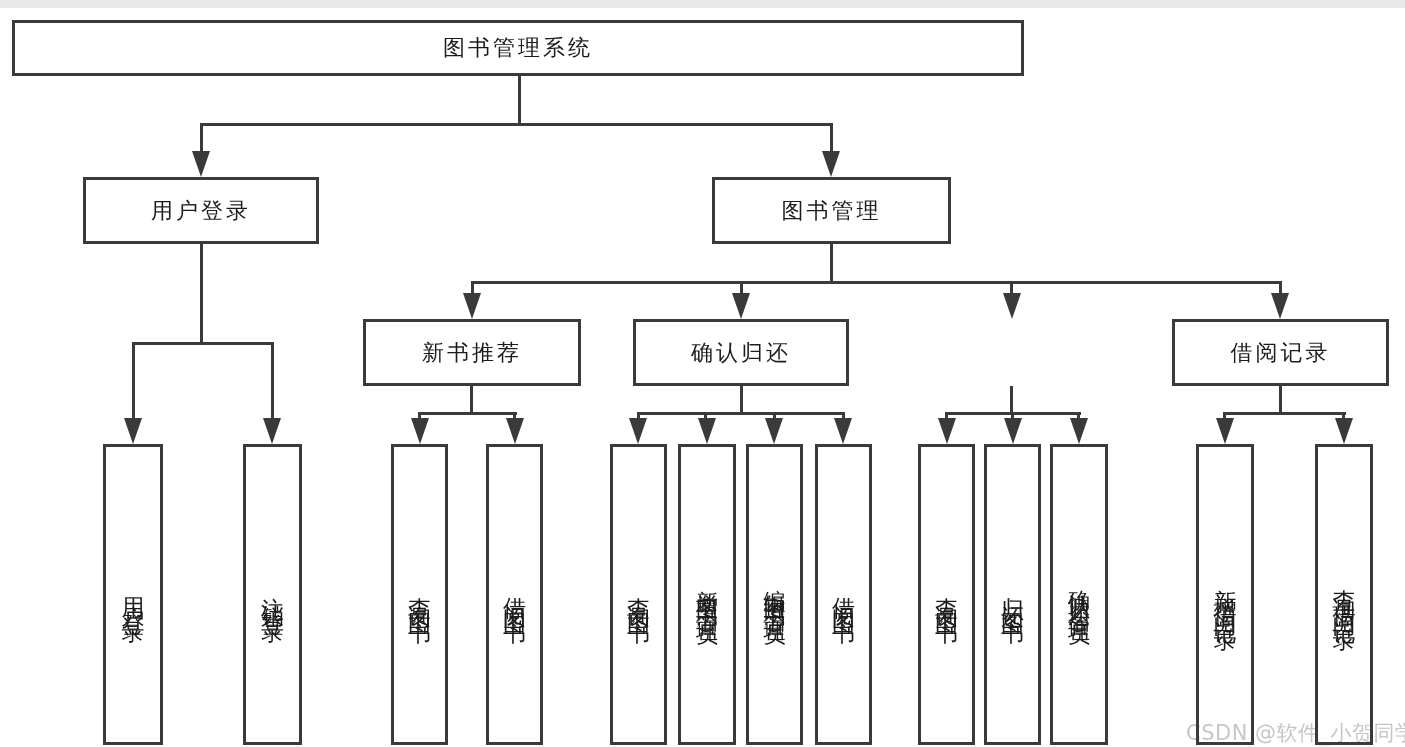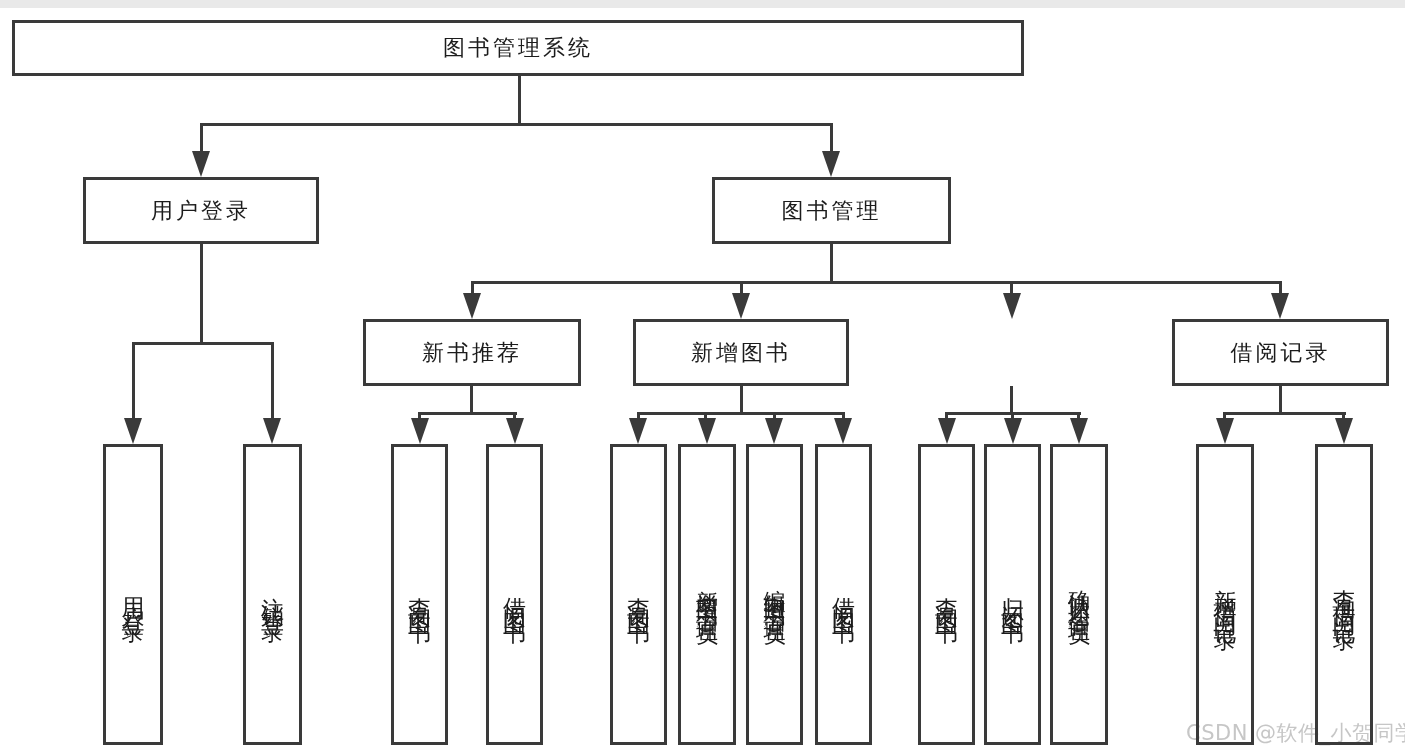--- a/index.html
+++ b/index.html
@@ -38,21 +38,21 @@
 <body>
 
 <div class="stage">
 
   <div class="box h" style="left:12px;top:12px;width:1012px;height:56px;">图书管理系统</div>
 
   <div class="box h" style="left:83px;top:169px;width:236px;height:67px;">用户登录</div>
   <div class="box h" style="left:712px;top:169px;width:239px;height:67px;">图书管理</div>
 
   <div class="box h" style="left:363px;top:311px;width:218px;height:67px;">新书推荐</div>
-  <div class="box h" style="left:633px;top:311px;width:216px;height:67px;">新增图书</div>
+  <div class="box h" style="left:633px;top:311px;width:216px;height:67px;">确认归还</div>
   <div class="box h" style="left:1172px;top:311px;width:217px;height:67px;">借阅记录</div>
 
   <div class="box v" style="left:103px;width:60px;">
     <span class="vtext">用户登录</span>
     </div>
   <div class="box v" style="left:243px;width:59px;">
     <span class="vtext">注销登录</span>
     </div>
 
   <div class="box v" style="left:391px;width:57px;">

